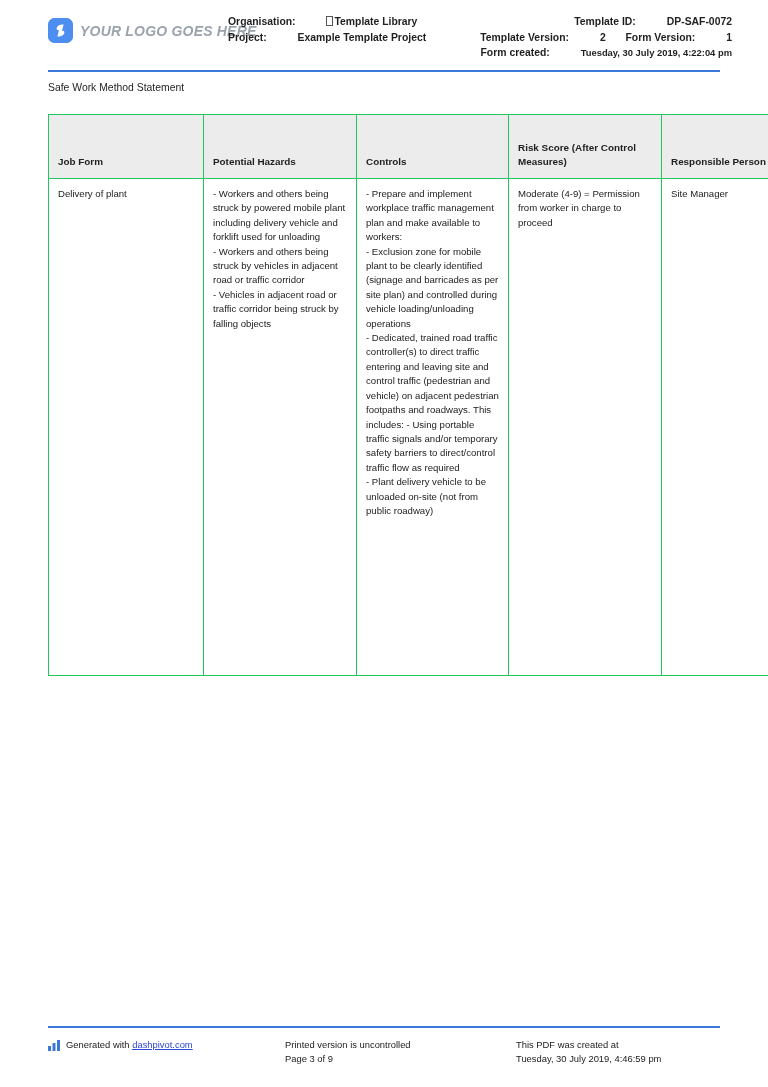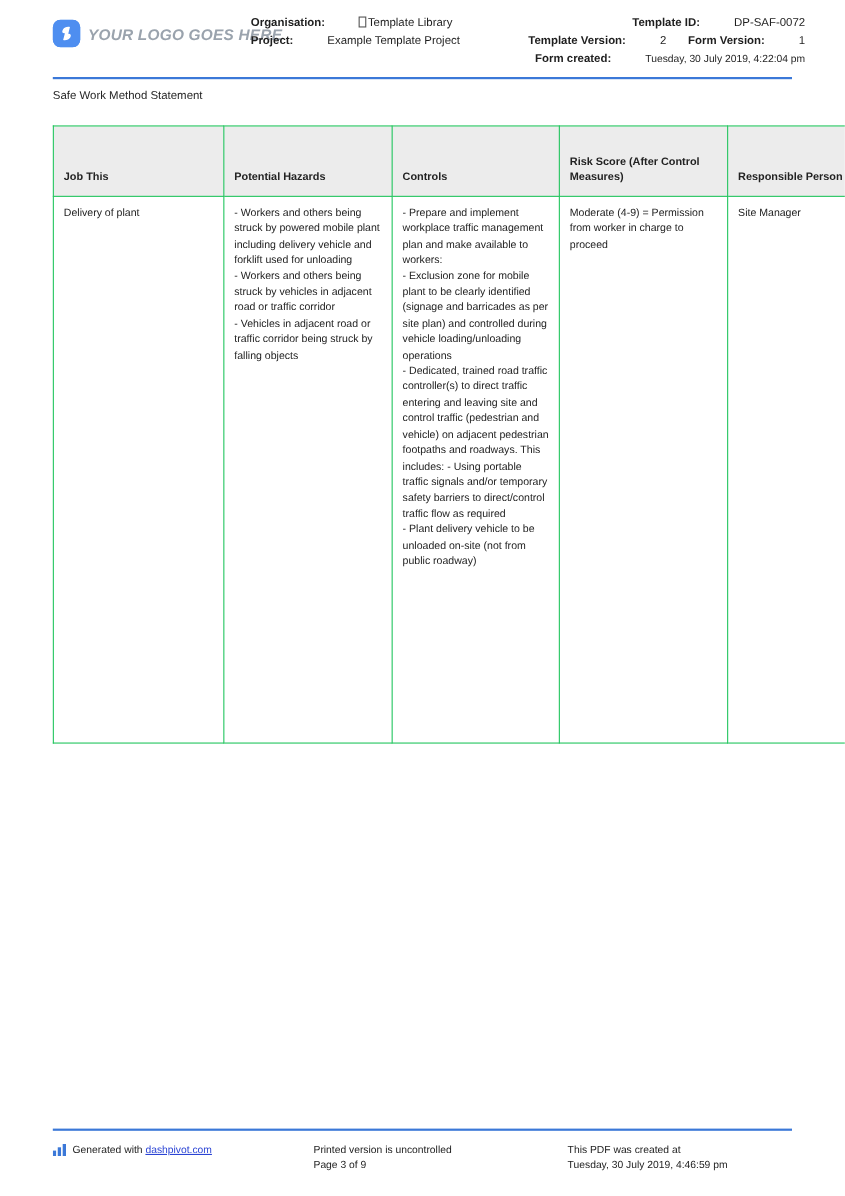--- a/index.html
+++ b/index.html
@@ -70,21 +70,21 @@
     width: 270px;
     text-align: right;
   }
   .hline {
     font-size: 10.4px;
     line-height: 15.6px;
     color: #1f1f1f;
     white-space: nowrap;
   }
   .hline b { font-weight: bold; }
-  .hline .val { font-weight: normal; padding-left: 28px; }
+  .hline .val { font-weight: bold; padding-left: 28px; }
   .hline .small { font-size: 9.4px; }
   .tofu {
     display: inline-block;
     width: 5px;
     height: 8px;
     border: 1px solid #555;
     margin-right: 1px;
     vertical-align: -1px;
   }
   .gap-inline { display: inline-block; width: 14px; }
@@ -235,21 +235,21 @@
     </div>
   </div>
 
   <div class="rule-top"></div>
 
   <div class="section-title">Safe Work Method Statement</div>
 
   <table class="swms-table">
     <thead>
       <tr>
-        <th class="col-1">Job This</th>
+        <th class="col-1">Job Form</th>
         <th class="col-2">Potential Hazards</th>
         <th class="col-3">Controls</th>
         <th class="col-4">Risk Score (After Control Measures)</th>
         <th class="col-5">Responsible Person</th>
       </tr>
     </thead>
     <tbody>
       <tr>
         <td class="col-1">
           <div class="cell-text">Delivery of plant</div>

